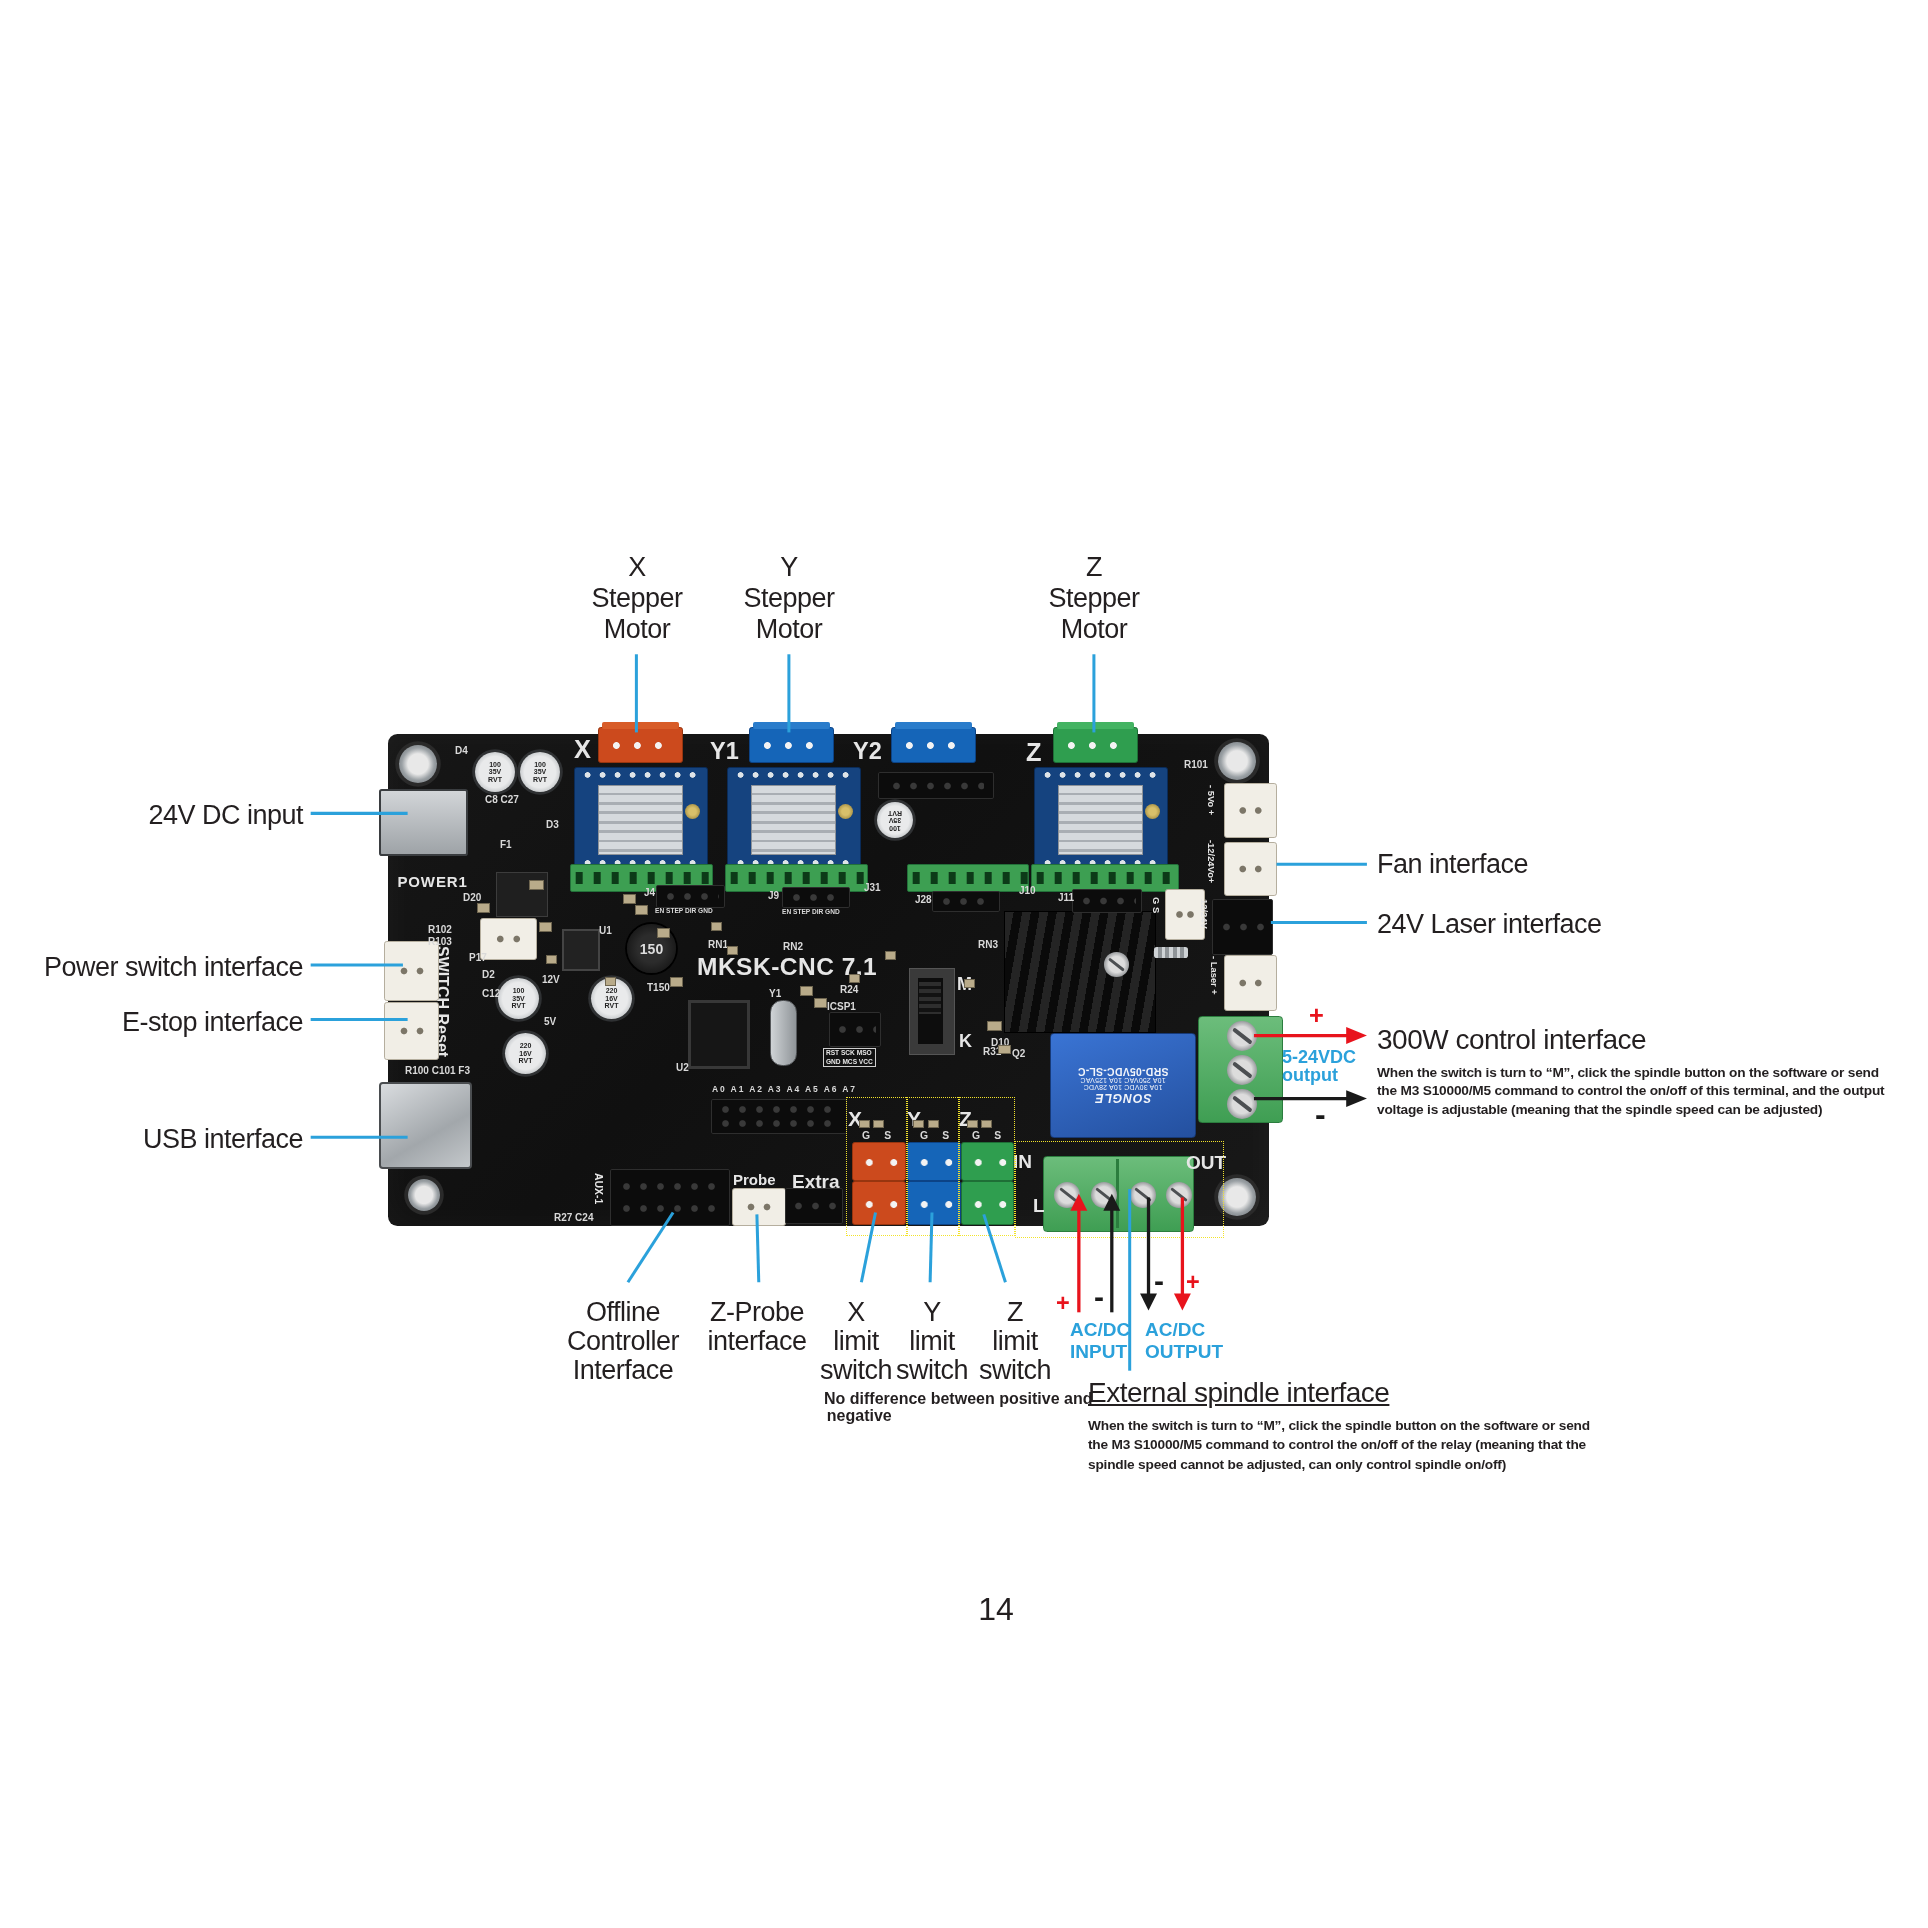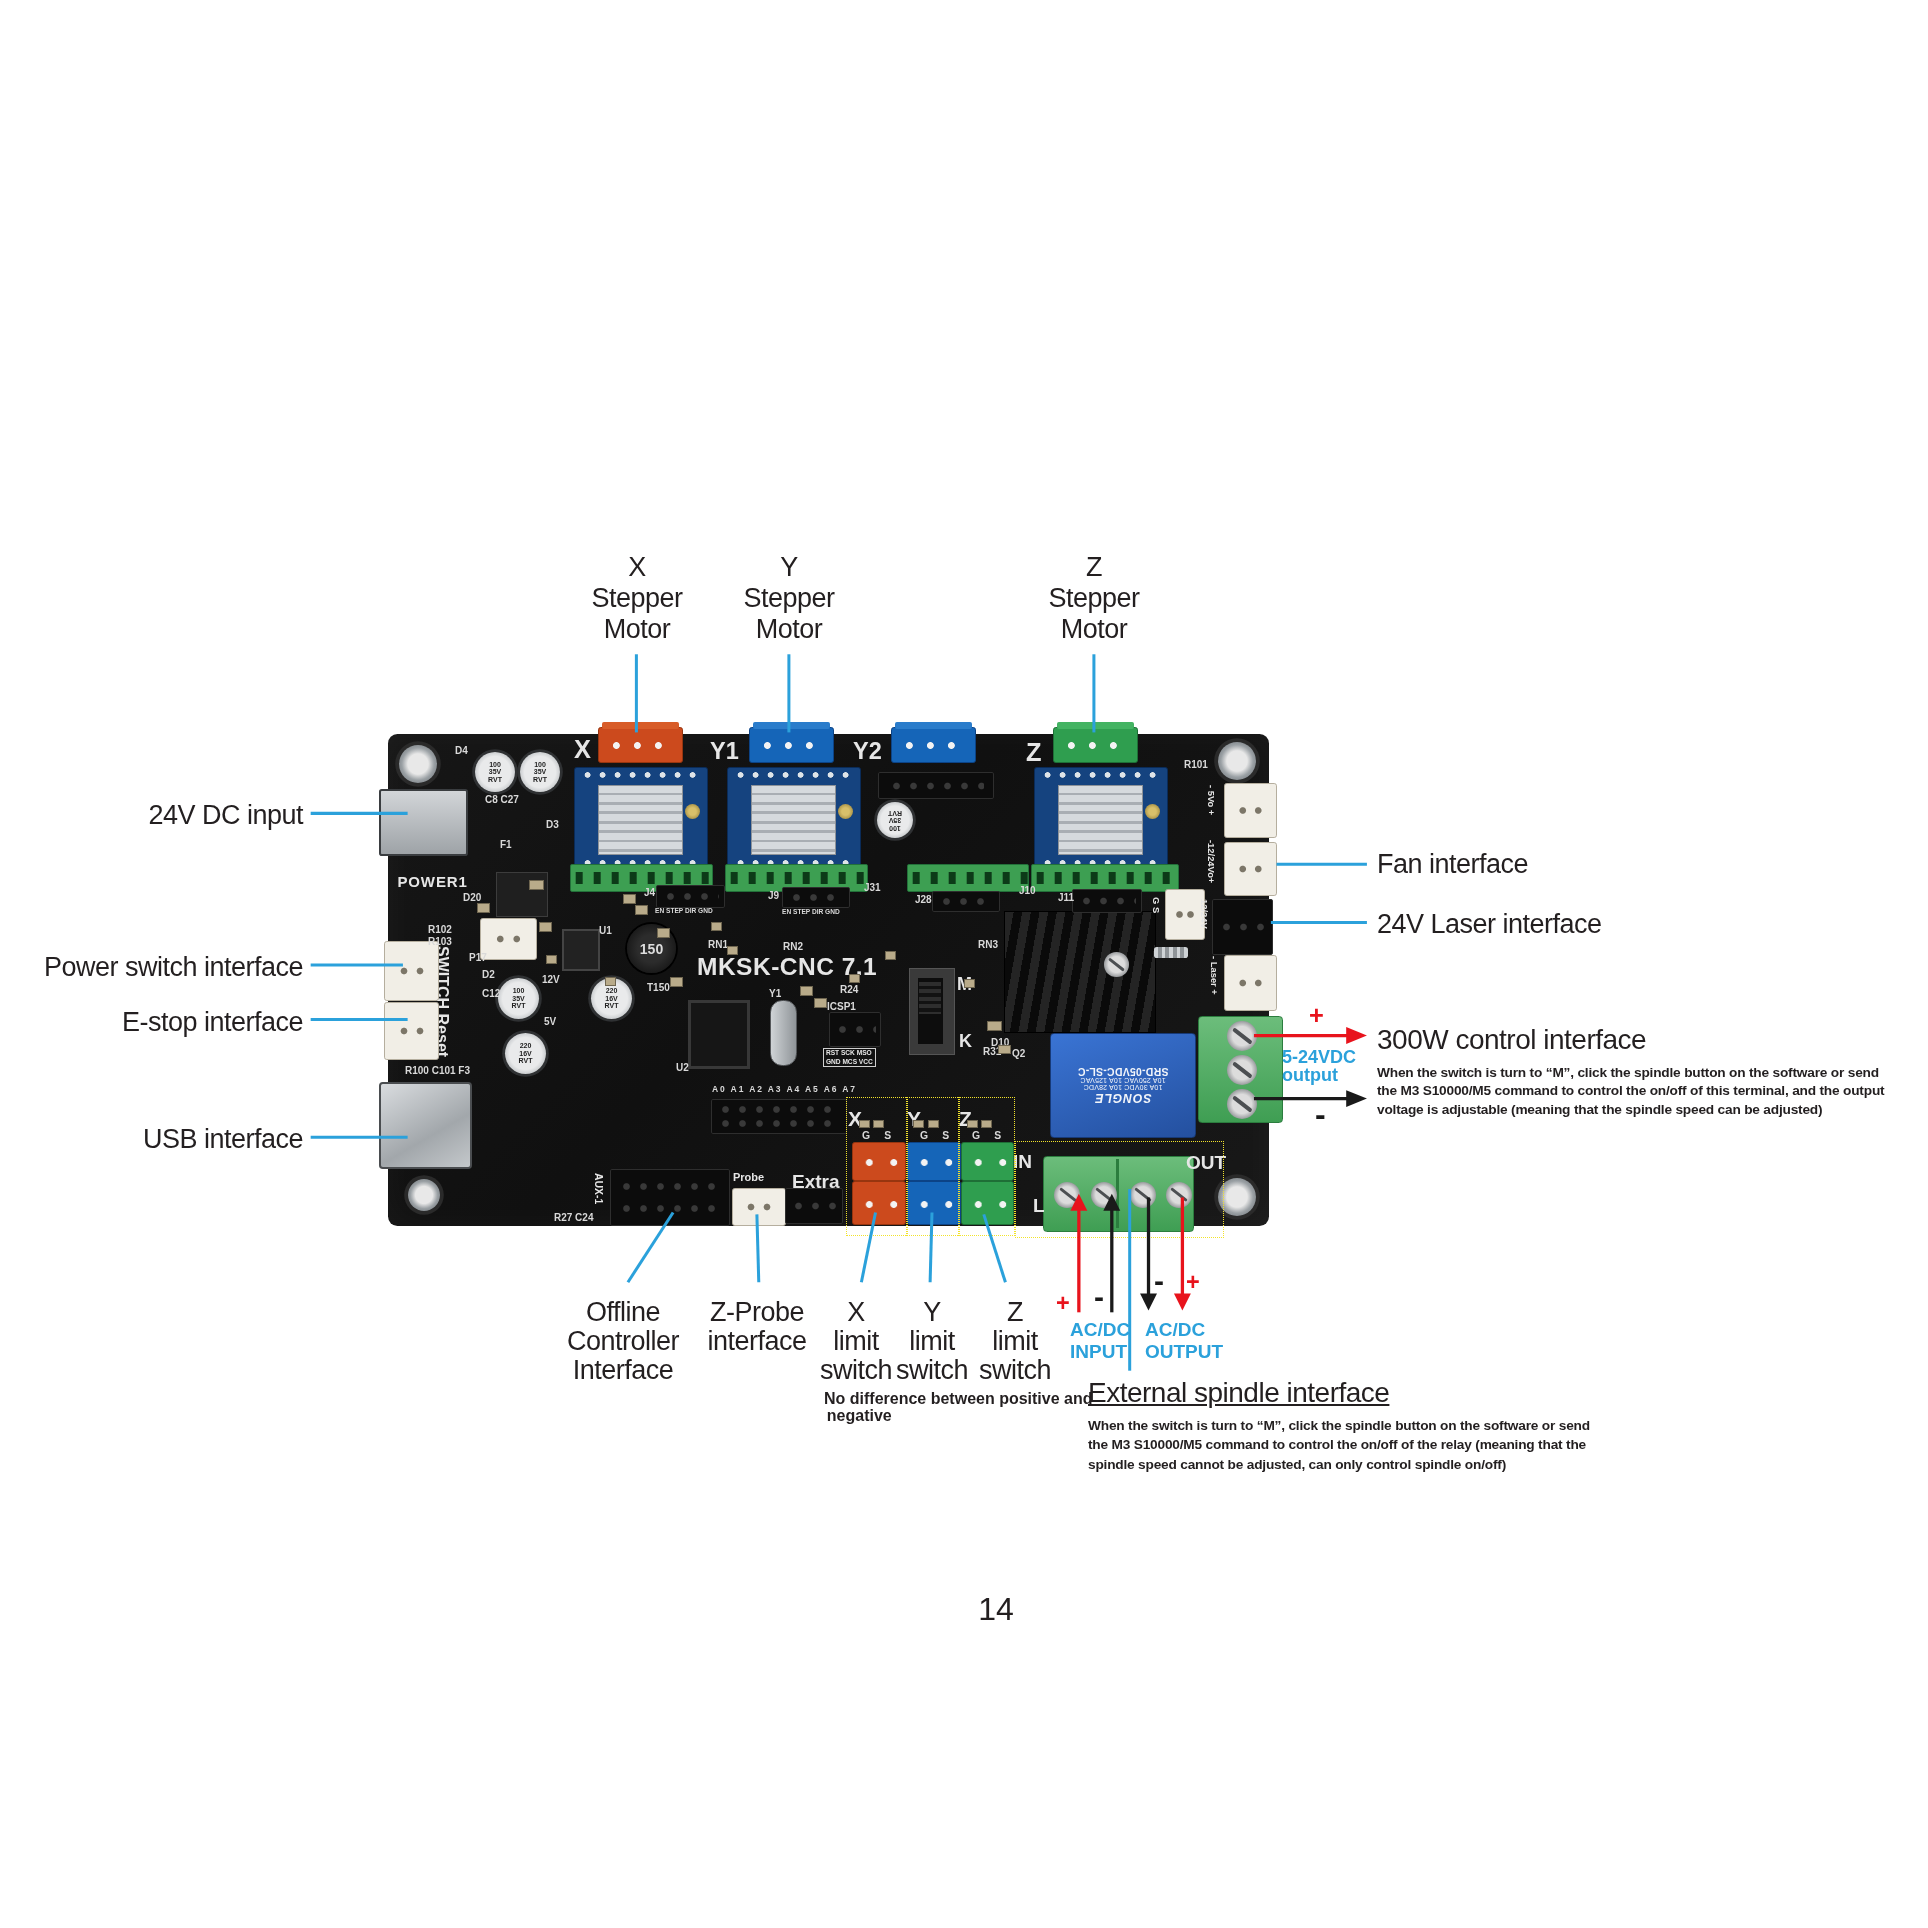--- a/index.html
+++ b/index.html
@@ -240,21 +240,21 @@
     <div class="blk" style="left:323px;top:365px;width:134px;height:33px;">
       <div class="holes" style="inset:12% 4% 55% 4%;"></div>
       <div class="holes" style="inset:55% 4% 12% 4%;"></div>
     </div>
     <div class="tiny" style="left:324px;top:350px;font-size:8.5px;letter-spacing:1.9px;">A0 A1 A2 A3 A4 A5 A6 A7</div>
     <div class="blk" style="left:222px;top:435px;width:118px;height:55px;">
       <div class="holes" style="inset:12% 6% 52% 6%;"></div>
       <div class="holes" style="inset:52% 6% 12% 6%;"></div>
     </div>
     <div class="silk vert" style="left:205px;top:439px;height:49px;font-size:10.4px;">AUX-1</div>
-    <div class="silk" style="left:345px;top:437px;font-size:11px;text-align:center;">Probe</div>
+    <div class="silk" style="left:345px;top:437px;font-size:15px;text-align:center;">Probe</div>
     <div class="jst" style="left:344px;top:454px;width:52px;height:36px;">
         <div class="pin2"></div>
       </div>
     <div class="silk" style="left:404px;top:437px;font-size:19px;">Extra</div>
     <div class="blk" style="left:397px;top:454px;width:56px;height:34px;">
         <div class="holes"></div>
       </div>
 
     <div class="silk" style="left:460px;top:373px;font-size:21px;">X</div>
     <div class="tiny" style="left:474px;top:396px;font-size:10.4px;letter-spacing:5.6px;">G S</div>

